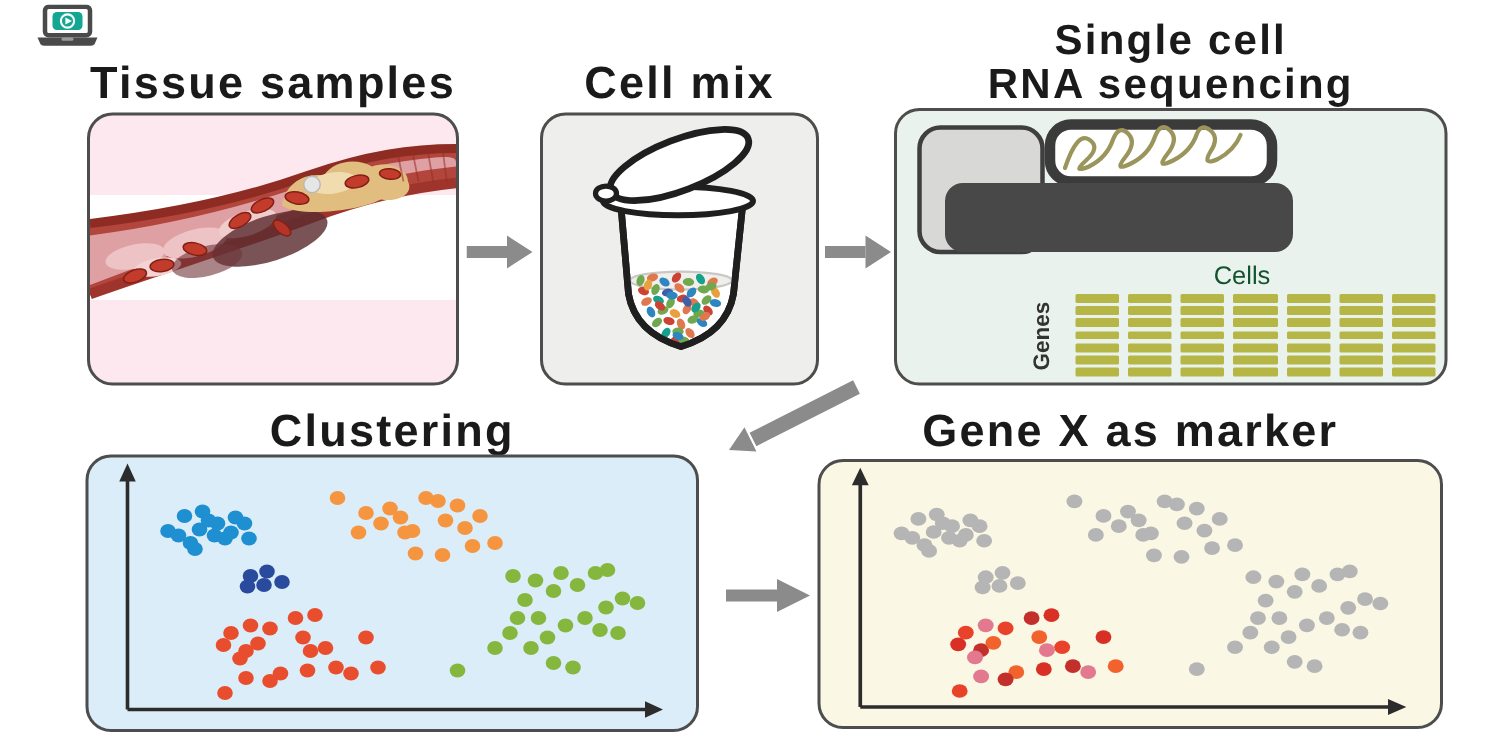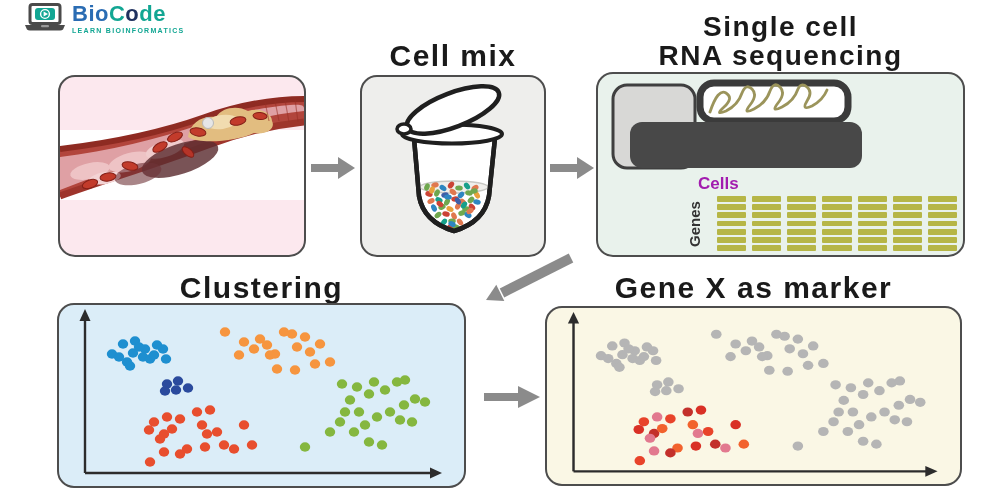--- a/index.html
+++ b/index.html
@@ -24,22 +24,22 @@
   .t-genex{left:535px;width:437px;top:272px;}
   
   .panel{position:absolute;border:2px solid #4d4d4d;border-radius:17px;box-sizing:border-box;}
   .p-tissue{left:58px;top:75px;width:248px;height:182px;background:#fce8ee;}
   .p-cellmix{left:360px;top:75px;width:186px;height:182px;background:#eeeeec;}
   .p-rnaseq{left:596px;top:72px;width:369px;height:185px;background:#e9f2ec;}
   .p-clustering{left:57px;top:303px;width:409px;height:185px;background:#dbedf8;}
   .p-genex{left:545px;top:306px;width:417px;height:180px;background:#faf7e5;}
   .panel svg{position:absolute;left:0;top:0;width:100%;height:100%;}
   
-  .cells-label{position:absolute;left:100px;top:100px;width:260px;
-    font-size:17px;font-weight:700;color:#a21caf;}
+  .cells-label{position:absolute;left:100px;top:100px;width:260px;text-align:center;
+    font-size:17px;font-weight:400;color:#14532d;}
   .genes-label{position:absolute;left:88px;top:173px;transform:rotate(-90deg);
     transform-origin:left top;font-size:15px;font-weight:700;color:#333;}
   .matrix{position:absolute;left:119px;top:122px;width:240px;height:55px;display:flex;gap:6px;}
   .matrix .col{flex:1;display:flex;flex-direction:column;gap:2.5px;}
   .matrix .bar{flex:1;border-radius:1px;}
   
   .arrow{position:absolute;}
 </style>
 </head>
 <body>
@@ -48,26 +48,23 @@
 
   <div class="logo">
     <svg width="42" height="30" viewBox="0 0 42 30">
       <rect x="6" y="1.5" width="30" height="19" rx="2.5" fill="#ffffff" stroke="#4a4a4a" stroke-width="3"></rect>
       <rect x="11" y="5" width="20" height="12" rx="3" fill="#12a693"></rect>
       <circle cx="21" cy="11" r="4.4" fill="none" stroke="#ffffff" stroke-width="1.4"></circle>
       <polygon points="19.6,8.6 24,11 19.6,13.4" fill="#ffffff"></polygon>
       <path d="M1,22 L41,22 L39,26.5 Q38,27.5 36,27.5 L6,27.5 Q4,27.5 3,26.5 Z" fill="#4a4a4a"></path>
       <rect x="17" y="22" width="8" height="2.2" rx="1" fill="#9a9a9a"></rect>
     </svg>
-    <div class="brand-wrap">
-      <div class="brand" id="brand-parts"><span style="color: rgb(42, 108, 179);">Bi</span><span style="color: rgb(42, 108, 179);">o</span><span style="color: rgb(18, 166, 147);">C</span><span style="color: rgb(32, 49, 95);">o</span><span style="color: rgb(18, 166, 147);">de</span></div>
-      <div class="tagline">LEARN BIOINFORMATICS</div>
-    </div>
-  </div>
-
+  </div>
+
+  <div class="ptitle t-tissue">Tissue samples</div>
   <div class="ptitle t-rnaseq">
     <div>Single cell</div>
     <div>RNA sequencing</div>
   </div>
   <div class="ptitle t-cellmix">Cell mix</div>
   <div class="ptitle t-genex">Gene X as marker</div>
   <div class="ptitle t-clustering">Clustering</div>
 
   <div class="panel p-tissue">
     <svg viewBox="0 0 244 178">

